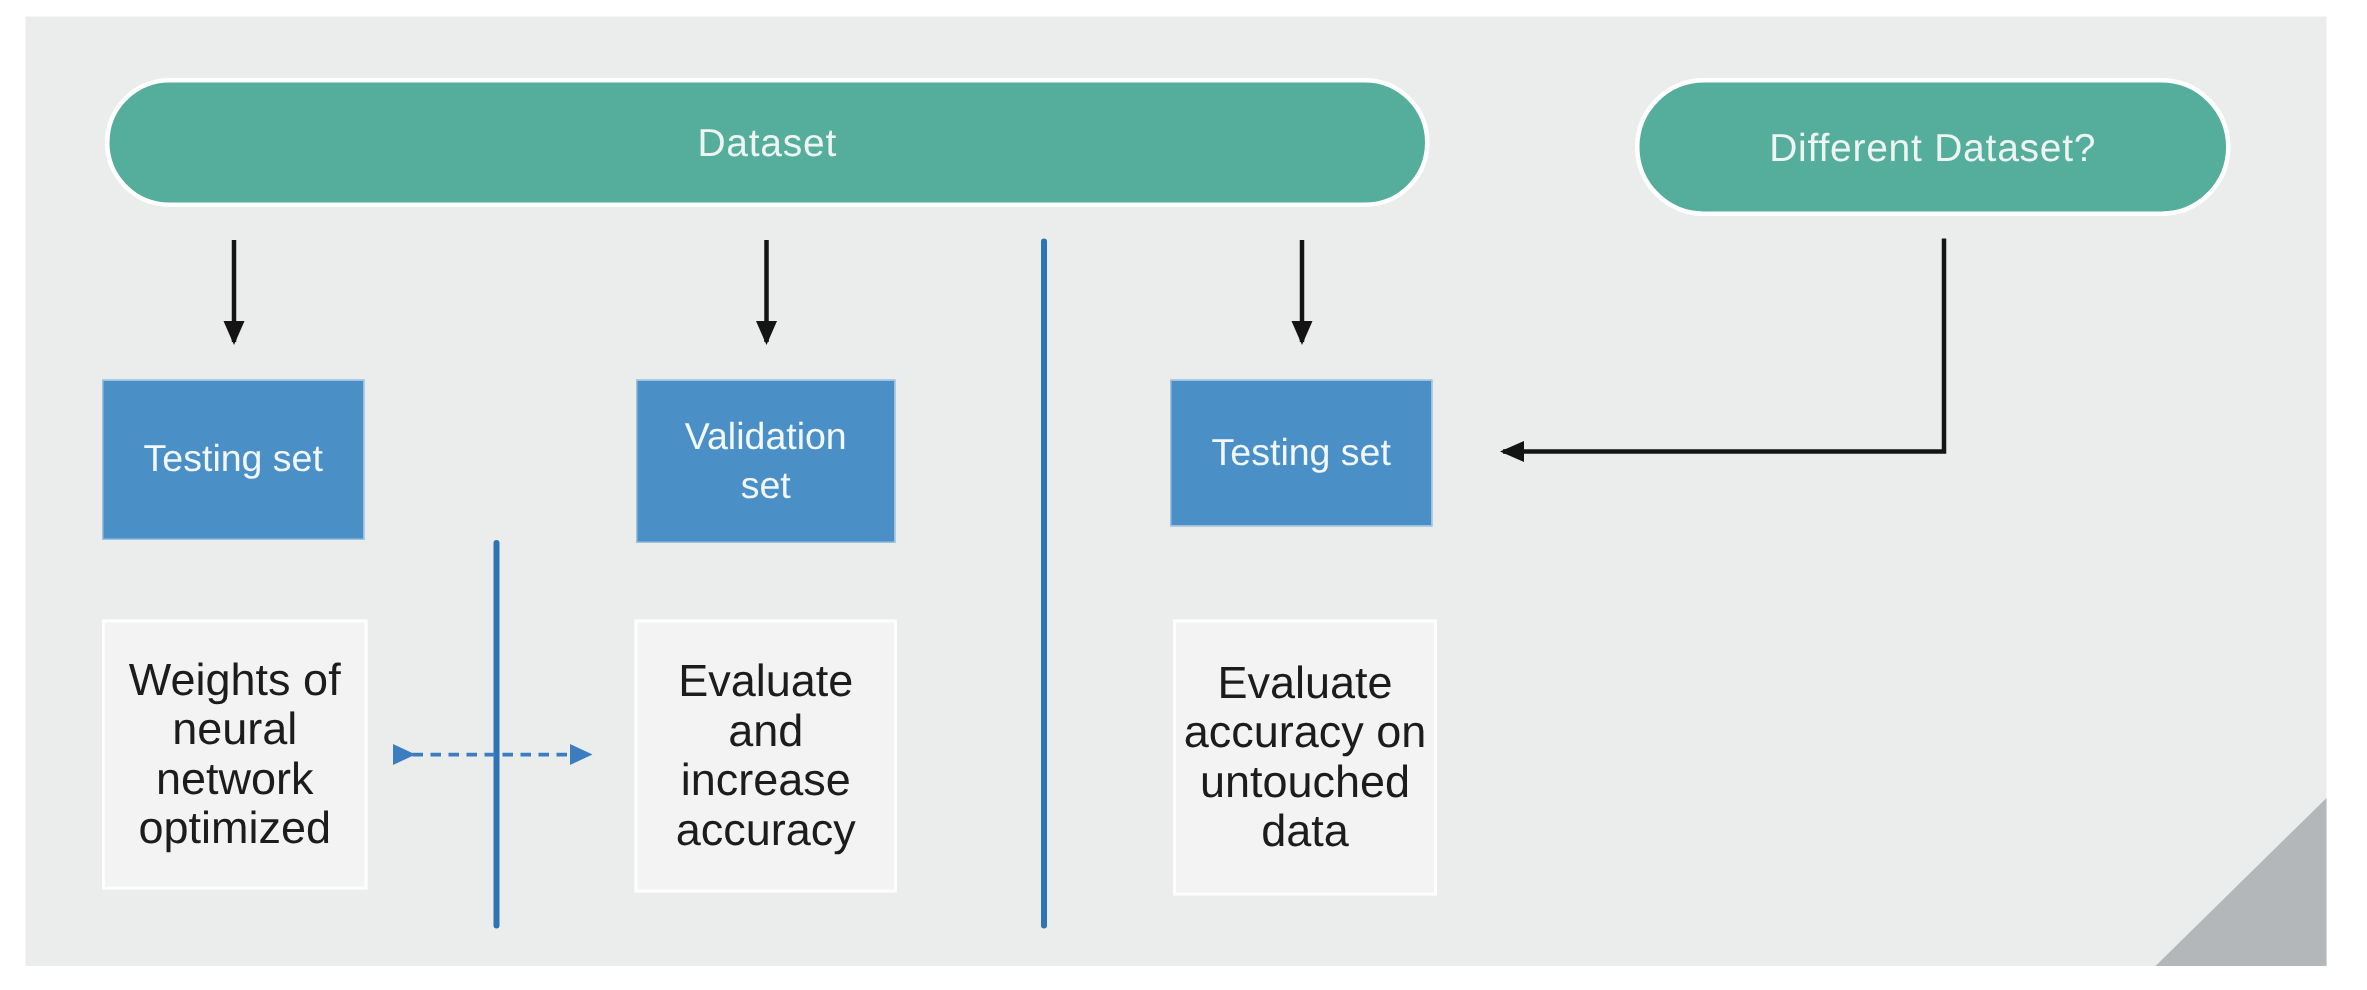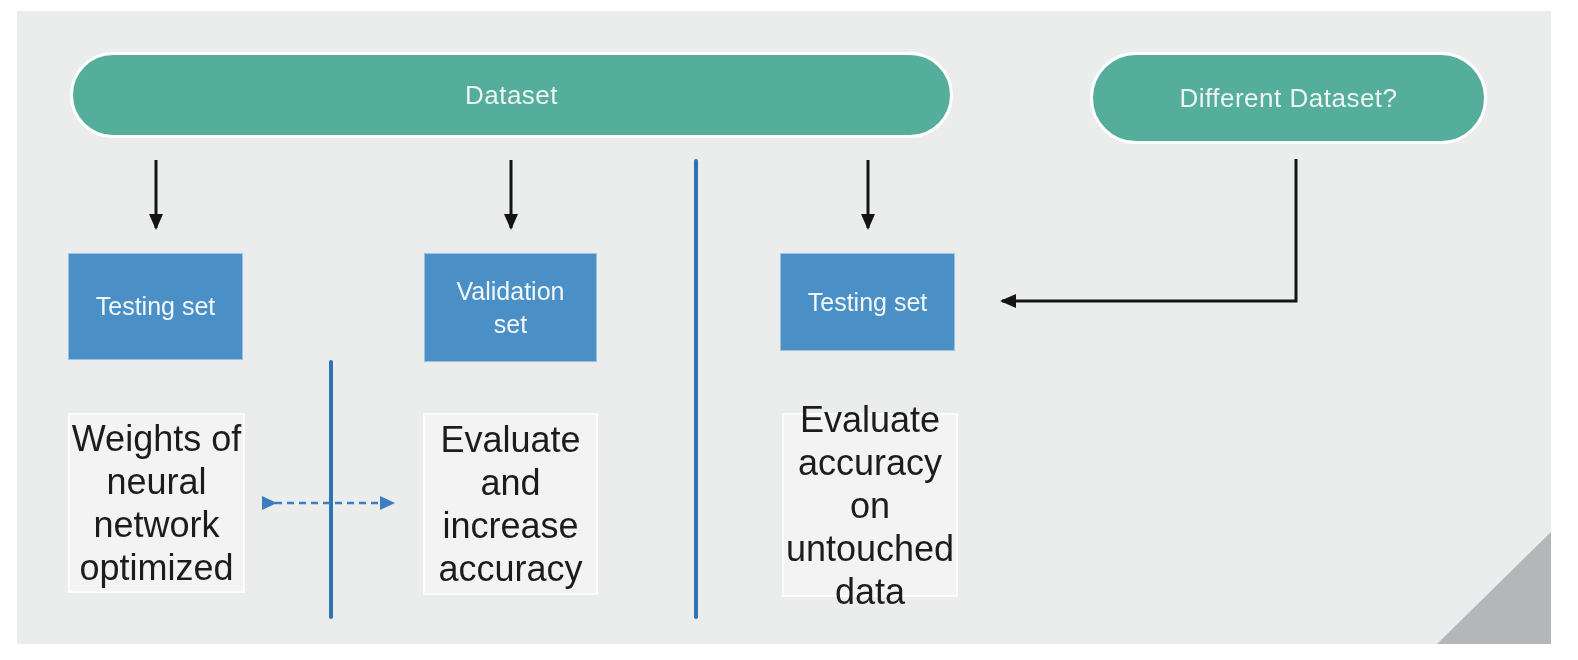--- a/index.html
+++ b/index.html
@@ -77,22 +77,22 @@
   .note-box {
     position: absolute;
     background: #f2f3f2;
     border: 2px solid #fdfdfd;
     box-sizing: border-box;
     display: flex;
     align-items: center;
     justify-content: center;
     text-align: center;
     color: #1c1c1c;
-    font-size: 36px;
-    line-height: 43px;
+    font-size: 30px;
+    line-height: 33px;
     white-space: pre-line;
   }
   .note-training   { left: 68px;  top: 413px; width: 177px; height: 180px; }
   .note-validation { left: 423px; top: 413px; width: 175px; height: 182px; }
   .note-testing    { left: 782px; top: 413px; width: 176px; height: 184px; }
   .connector-layer {
     position: absolute;
     left: 0;
     top: 0;
     width: 1578px;

